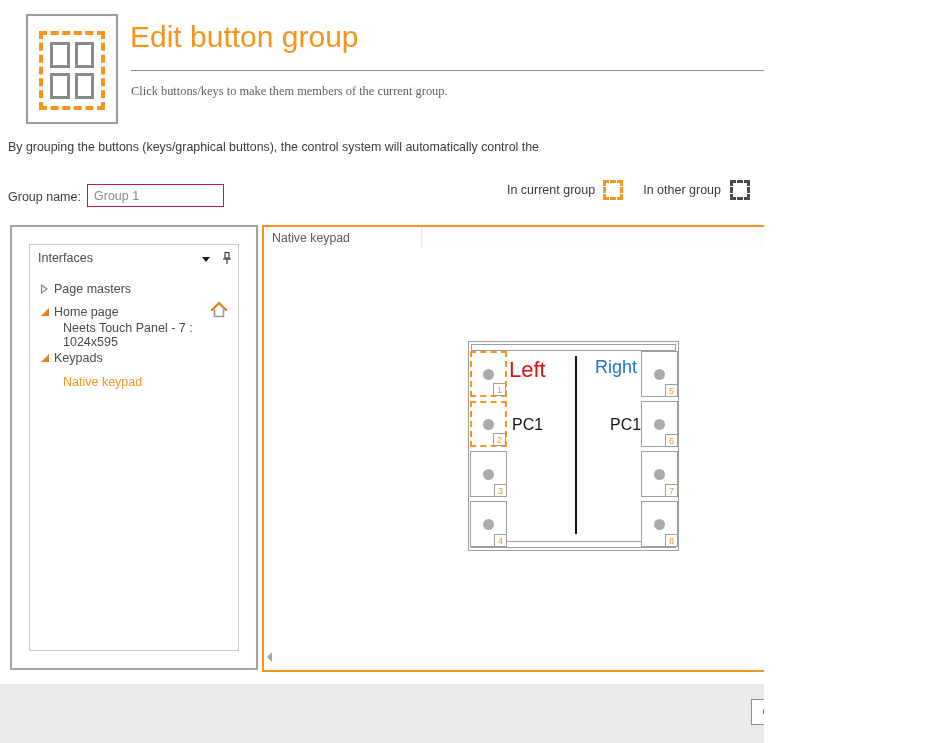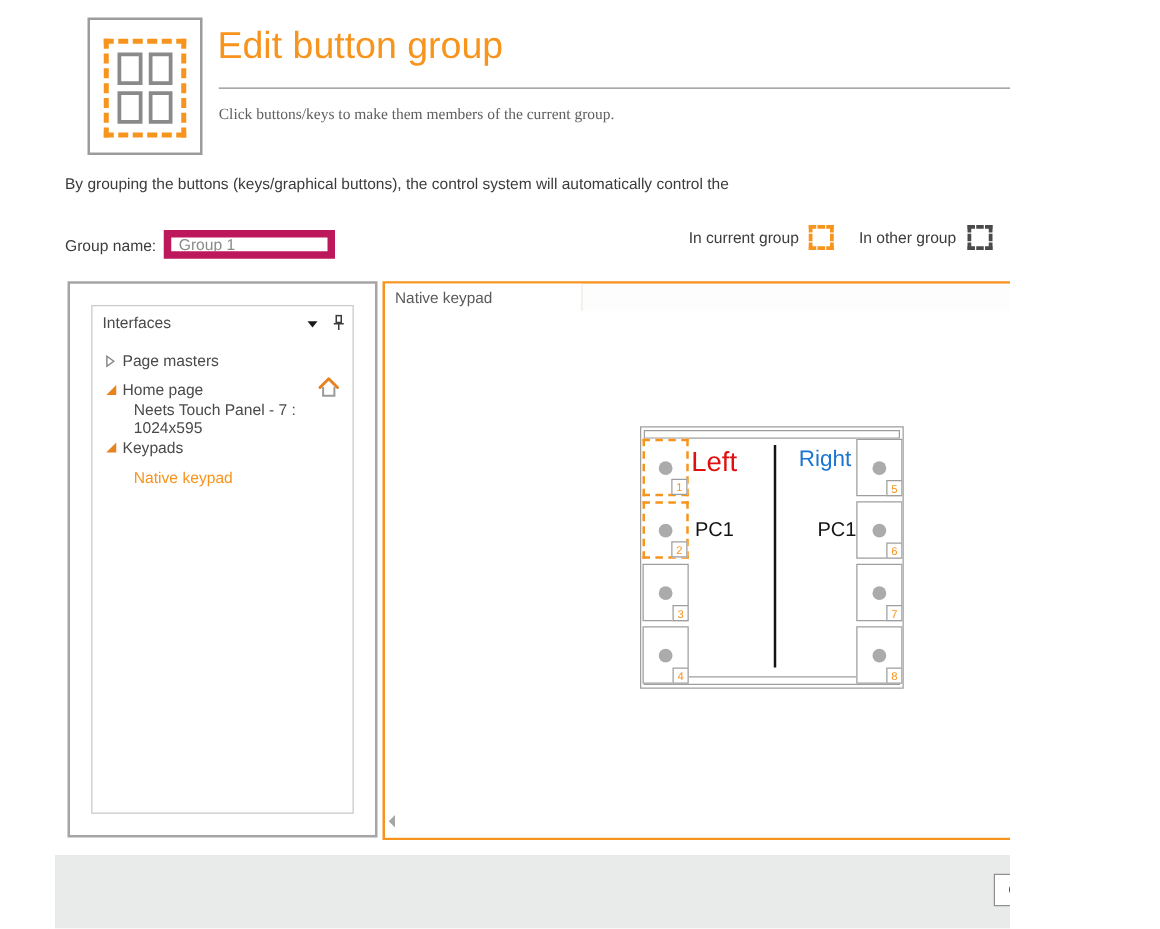--- a/index.html
+++ b/index.html
@@ -1,18 +1,18 @@
 <!DOCTYPE html>
 <html><head>
 <meta charset="utf-8">
 <style>
   * { margin:0; padding:0; box-sizing:border-box; }
   html,body { background:#fff; }
   body { font-family:"Liberation Sans", sans-serif; }
-  #root { position:relative; width:764px; height:743px; background:#fff; overflow:hidden;margin-left:44px; }
+  #root { position:relative; width:764px; height:743px; background:#fff; overflow:hidden; }
 
   
   #icon-box { position:absolute; left:26px; top:14px; width:92px; height:110px;
               border:2px solid #9c9c9c; background:#fff; }
   #icon-dash { position:absolute; left:11px; top:15px; right:11px; bottom:12px;
                border:4px dashed #f7941d; display:grid; grid-template-columns:1fr 1fr;
                grid-template-rows:1fr 1fr; gap:5px; padding:7px; }
   #icon-dash .cell { border:3px solid #8a8a8a; background:#fff; }
 
   
@@ -21,21 +21,21 @@
   #title-rule { position:absolute; left:131px; top:70px; width:779px; height:1px; background:#8c8c8c; }
   #subtitle { position:absolute; left:131px; top:84px; font-size:12.4px; color:#5f5f5f;font-family:Liberation Serif, serif; }
 
   
   .desc-line { position:absolute; left:8px; font-size:12.4px; color:#3c3c3c; white-space:nowrap; }
   #desc1 { top:140px; } #desc2 { top:156px; }
 
   
   #group-label { position:absolute; left:8px; top:190px; font-size:12.5px; color:#3c3c3c; }
   #group-input { position:absolute; left:87px; top:184px; width:137px; height:23px;
-                 border:6px solid #be185d; font-size:12.5px; color:#8a8a8a; padding:0 6px;
+                 border:1px solid #be185d; font-size:12.5px; color:#8a8a8a; padding:0 6px;
                  font-family:"Liberation Sans", sans-serif; outline:none; background:#fff; }
 
   
   #legend { position:absolute; top:180px; right:14px; display:flex; align-items:center; gap:8px; }
   .legend-label { font-size:12.5px; color:#3c3c3c; }
   .legend-box { width:20px; height:20px; background:#fff; }
   .legend-box.current { border:3px dashed #f7941d; }
   .legend-box.other { border:3px dashed #4a4a4a; margin-left:1px; }
   .legend-gap { width:4px; }
 

